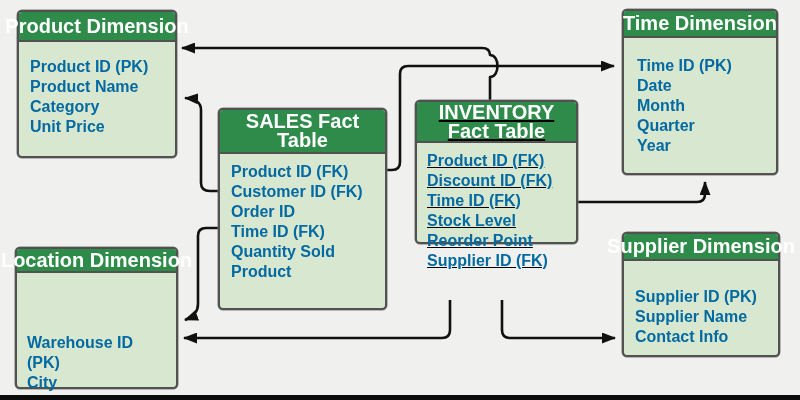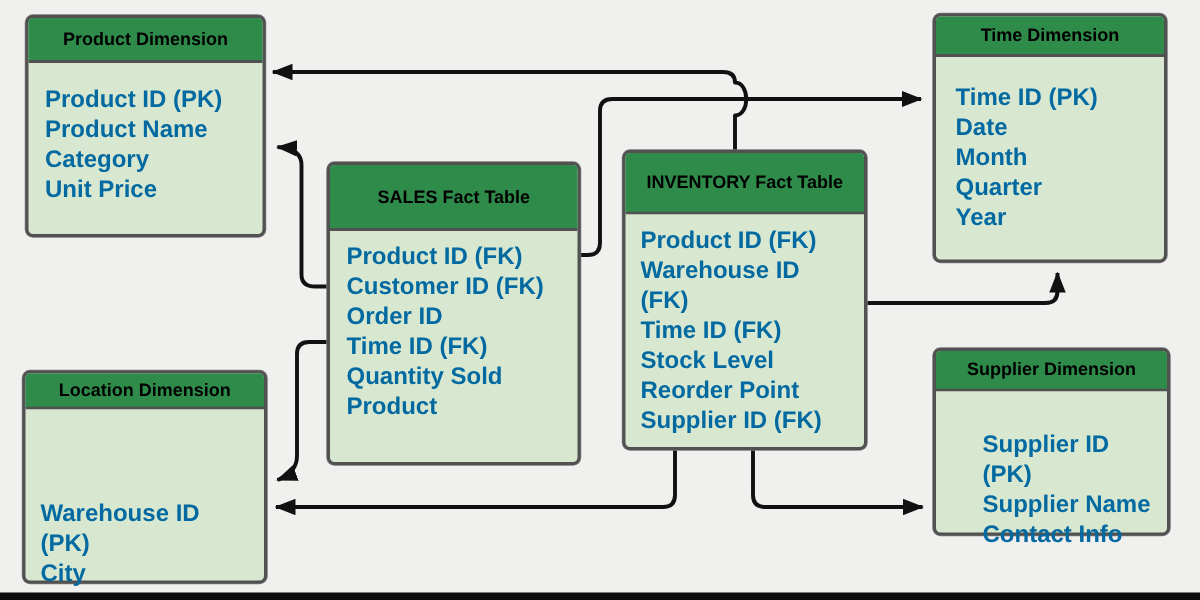--- a/index.html
+++ b/index.html
@@ -12,22 +12,22 @@
   #stage{position:relative;width:800px;height:400px;}
   svg.connectors{position:absolute;left:0;top:0;z-index:1;}
   .tbl{
     position:absolute;z-index:2;
     border:2px solid #515151;border-radius:5px;
     background:#d8e8d0;
     box-sizing:border-box;
     box-shadow:0 0 0 0.5px #7a7a7a;
   }
   .tbl .hdr{
-    background:#2e8b4a;color:#000000;
-    font-weight:700;font-size:12px;line-height:19px;
+    background:#2e8b4a;color:#ffffff;
+    font-weight:700;font-size:20px;line-height:19px;
     display:flex;align-items:center;justify-content:center;
     text-align:center;
     border-bottom:2px solid #515151;
     border-radius:3px 3px 0 0;
     padding:2px 5px;box-sizing:border-box;
   }
   .dim .hdr{white-space:nowrap;}
   .tbl .bod{
     color:#0369a1;font-weight:700;font-size:16px;line-height:20px;
     box-sizing:border-box;
@@ -35,29 +35,29 @@
   .row{white-space:normal;}
   #box-product  {left:17px;  top:10px;  width:160px; height:148px;}
   #box-product  .hdr{height:30px;}
   #box-product  .bod{padding:15px 10px 0 11px;}
   #box-time     {left:622px; top:9px;   width:156px; height:166px;}
   #box-time     .hdr{height:27px;}
   #box-time     .bod{padding:18px 8px 0 13px;}
   #box-sales    {left:218px; top:108px;  width:169px; height:202px;}
   #box-sales    .hdr{height:44px;}
   #box-sales    .bod{padding:8px 8px 0 11px;}
-  #box-inventory{left:415px; top:100px; width:163px; height:200px;}
+  #box-inventory{left:415px; top:100px; width:163px; height:144px;text-decoration:underline;}
   #box-inventory .hdr{height:41px;}
   #box-inventory .bod{padding:8px 22px 0 10px;}
   #box-location {left:15px;  top:247px; width:163px; height:142px;}
   #box-location .hdr{height:24px;}
   #box-location .bod{padding:16px 24px 0 10px;margin-top:44px;}
   #box-supplier {left:622px; top:232px; width:158px; height:125px;}
   #box-supplier .hdr{height:27px;}
-  #box-supplier .bod{padding:26px 8px 0 11px;margin-left:20px;}
+  #box-supplier .bod{padding:26px 8px 0 11px;}
   #bottom-bar{
     position:absolute;left:0;top:395px;width:800px;height:5px;
     background:#0c0c0c;z-index:3;
   }
 </style>
 </head>
 <body>
 
 <div id="stage">
 
@@ -108,21 +108,21 @@
       <div class="row">Time ID (FK)</div>
       <div class="row">Quantity Sold</div>
       <div class="row">Product</div>
     </div>
   </div>
 
   <div class="tbl fact" id="box-inventory">
     <div class="hdr">INVENTORY Fact Table</div>
     <div class="bod">
       <div class="row">Product ID (FK)</div>
-      <div class="row">Warehouse ID (FK)</div>
+      <div class="row">Discount ID (FK)</div>
       <div class="row">Time ID (FK)</div>
       <div class="row">Stock Level</div>
       <div class="row">Reorder Point</div>
       <div class="row">Supplier ID (FK)</div>
     </div>
   </div>
 
   <div class="tbl dim" id="box-location">
     <div class="hdr">Location Dimension</div>
     <div class="bod">

